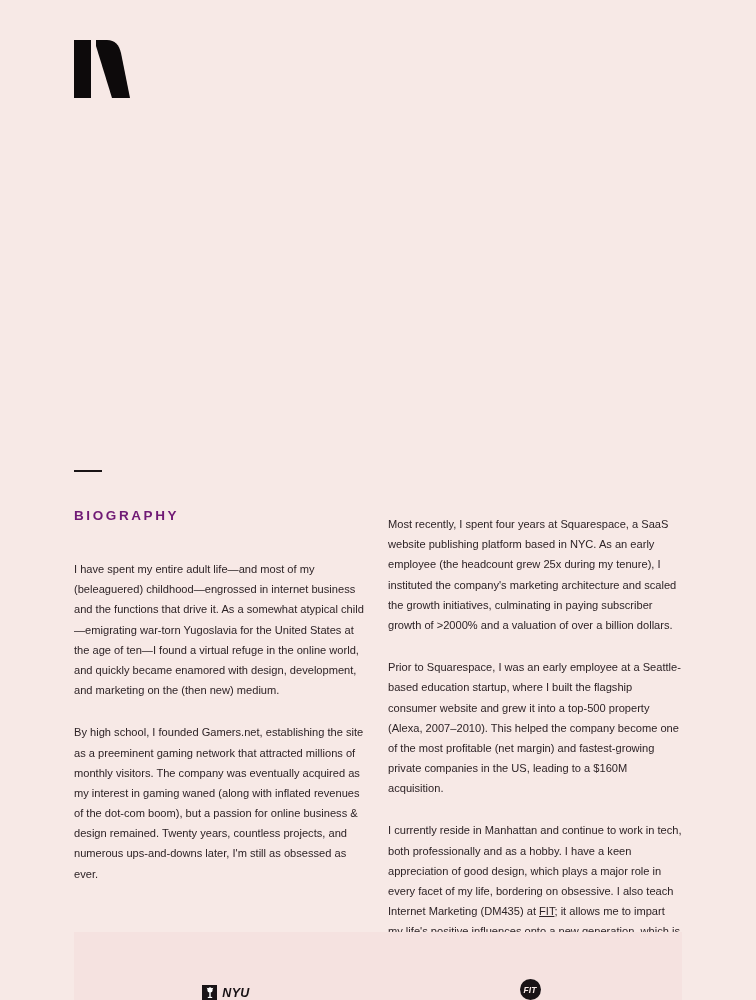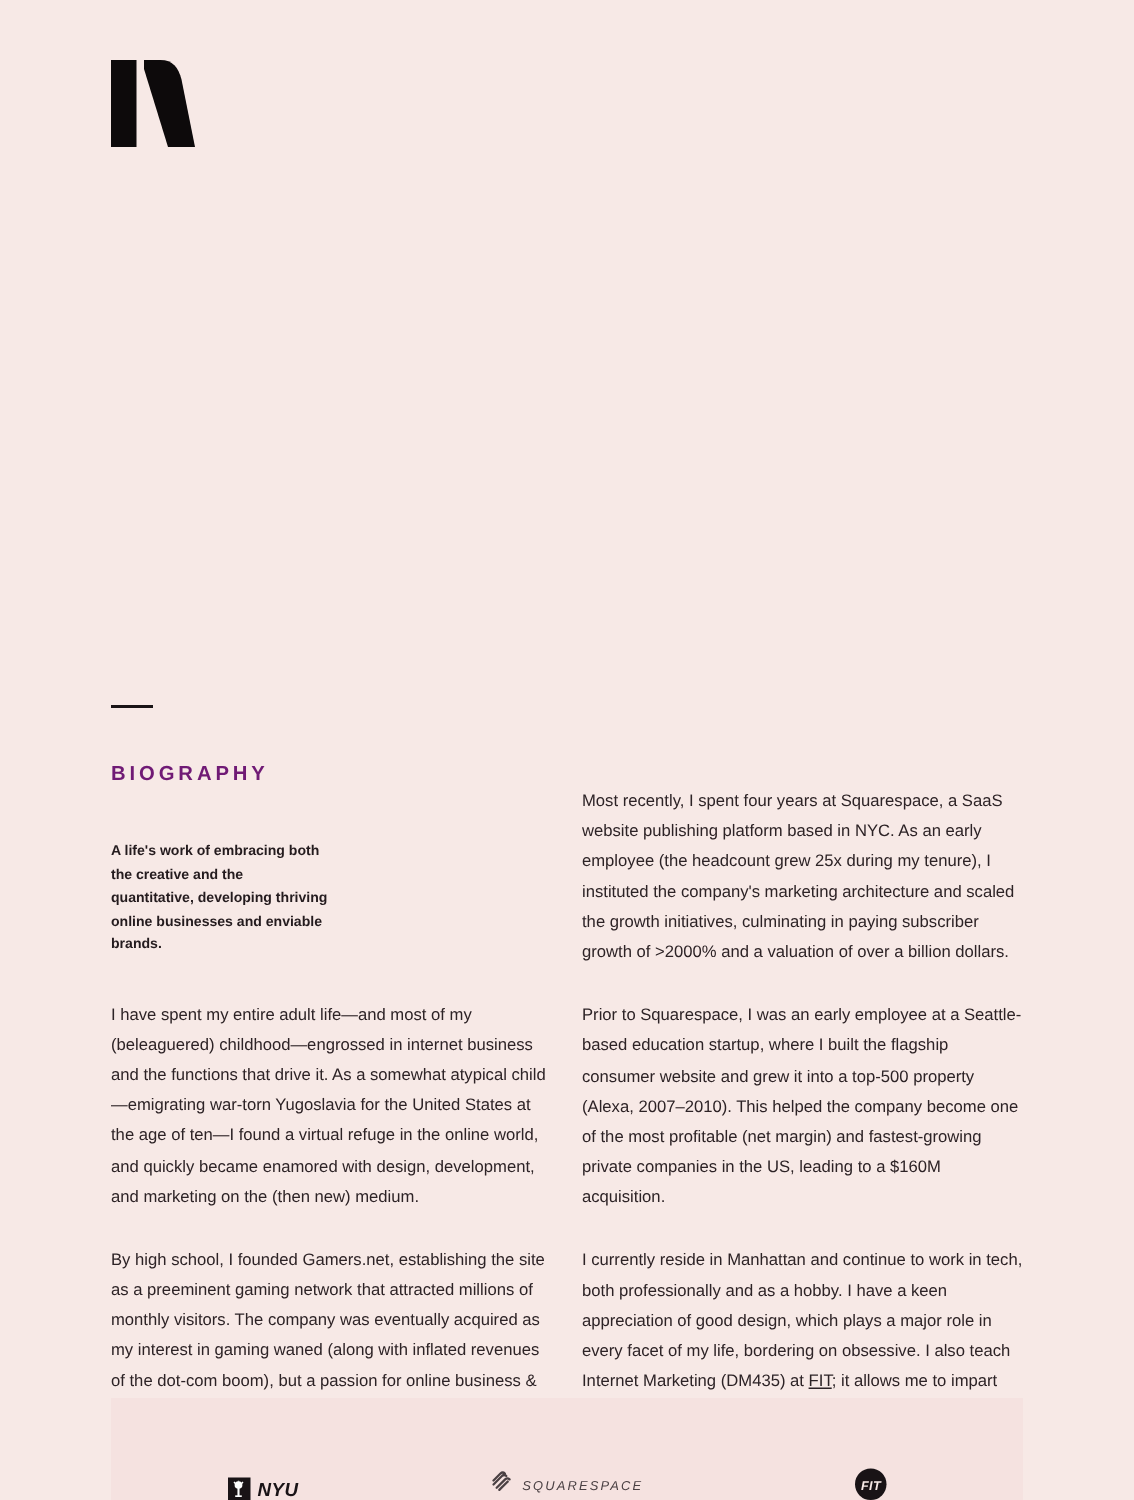--- a/index.html
+++ b/index.html
@@ -88,21 +88,21 @@
   }
 
   .body-text {
     font-size: 11.1px;
     line-height: 1.82;
     margin: 0 0 22px 0;
     color: #2d2326;
   }
   .body-text:last-child { margin-bottom: 0; }
 
-  .col-right .body-text:first-child { margin-top: 16px; }
+  .col-right .body-text:first-child { margin-top: 6px; }
 
   .inline-link {
     color: #2d2326;
     text-decoration: underline;
   }
 
   
   .footer-band {
     position: absolute;
     left: 74px;
@@ -205,21 +205,20 @@
       <rect x="0" y="0" width="17" height="58" fill="#0d0a0b"></rect>
       <path d="M22 0 L33 0 C41 0 45 5 47 13 L56 58 L38 58 L22 6 Z" fill="#0d0a0b"></path>
     </svg>
   </div>
 
 
   <div class="short-rule"></div>
 
   <div class="col-left">
     <h2 class="section-title">BIOGRAPHY</h2>
-    <p class="lede">A life's work of embracing both the creative and the quantitative, developing thriving online businesses and enviable brands.</p>
     <p class="body-text">I have spent my entire adult life—and most of my (beleaguered) childhood—engrossed in internet business and the functions that drive it. As a somewhat atypical child—emigrating war-torn Yugoslavia for the United States at the age of ten—I found a virtual refuge in the online world, and quickly became enamored with design, development, and marketing on the (then new) medium.</p>
     <p class="body-text">By high school, I founded Gamers.net, establishing the site as a preeminent gaming network that attracted millions of monthly visitors. The company was eventually acquired as my interest in gaming waned (along with inflated revenues of the dot-com boom), but a passion for online business &amp; design remained. Twenty years, countless projects, and numerous ups-and-downs later, I'm still as obsessed as ever.</p>
   </div>
 
   <div class="col-right">
     <p class="body-text">Most recently, I spent four years at Squarespace, a SaaS website publishing platform based in NYC. As an early employee (the headcount grew 25x during my tenure), I instituted the company's marketing architecture and scaled the growth initiatives, culminating in paying subscriber growth of &gt;2000% and a valuation of over a billion dollars.</p>
     <p class="body-text">Prior to Squarespace, I was an early employee at a Seattle-based education startup, where I built the flagship consumer website and grew it into a top-500 property (Alexa, 2007–2010). This helped the company become one of the most profitable (net margin) and fastest-growing private companies in the US, leading to a $160M acquisition.</p>
     <p class="body-text"><span>I currently reside in Manhattan and continue to work in tech, both professionally and as a hobby. I have a keen appreciation of good design, which plays a major role in every facet of my life, bordering on obsessive. I also teach Internet Marketing (DM435) at </span><a class="inline-link" href="#">FIT</a><span>; it allows me to impart my life's positive influences onto a new generation, which is incredibly rewarding.</span></p>
   </div>
 
@@ -232,35 +231,20 @@
             <ellipse cx="5" cy="3" rx="2.6" ry="2.5" fill="#ffffff"></ellipse>
             <path d="M3.3 2.6 L2 0.9 M6.7 2.6 L8 0.9 M5 0.7 L5 0" stroke="#ffffff" stroke-width="0.9"></path>
             <rect x="4.3" y="5" width="1.4" height="5.4" fill="#ffffff"></rect>
             <rect x="2.8" y="9.9" width="4.4" height="1.1" fill="#ffffff"></rect>
           </svg>
         </span>
         <span class="nyu-text">NYU</span>
       </div>
     </div>
 
-    <div class="footer-slot">
-      <div class="sqsp">
-        <span>
-          <svg width="15" height="15" viewBox="0 0 24 24">
-            <g fill="none" stroke="#4a4043" stroke-width="2.4" stroke-linecap="round">
-              <path d="M3.2 11.2 L10.6 3.8 C12 2.5 14 2.5 15.3 3.8"></path>
-              <path d="M3.2 15.4 L12.2 6.4 C13.6 5.1 15.6 5.1 16.9 6.4"></path>
-              <path d="M6.6 19 L15.6 10 C17 8.7 19 8.7 20.3 10"></path>
-              <path d="M9.4 21.2 L18.4 12.2"></path>
-            </g>
-          </svg>
-        </span>
-        <span class="sqsp-text">SQUARESPACE</span>
-      </div>
-    </div>
 
     <div class="footer-slot">
       <span class="fit-badge">
         <span class="fit-badge-text">FIT</span>
       </span>
     </div>
 
 
   </div>
 

